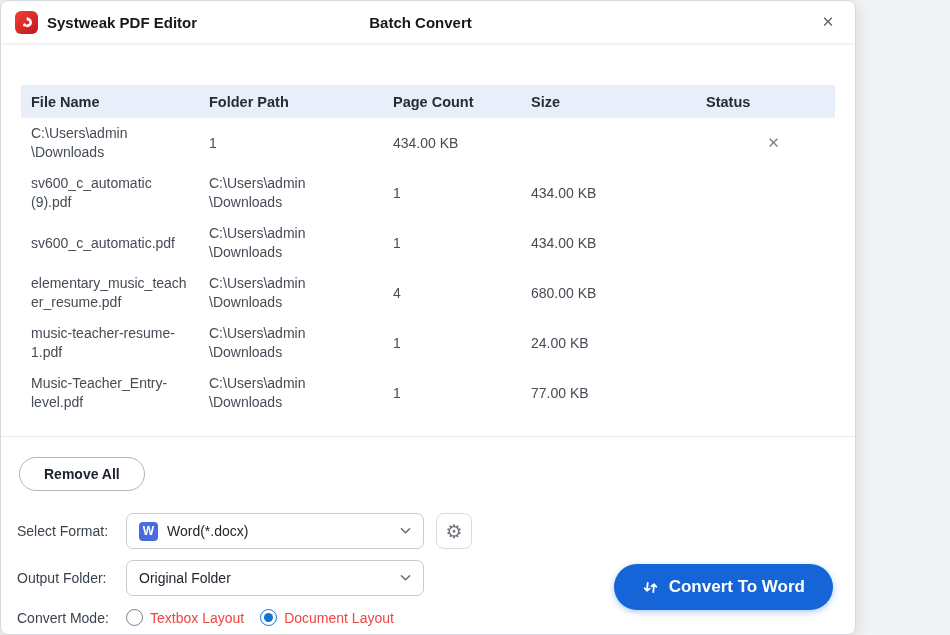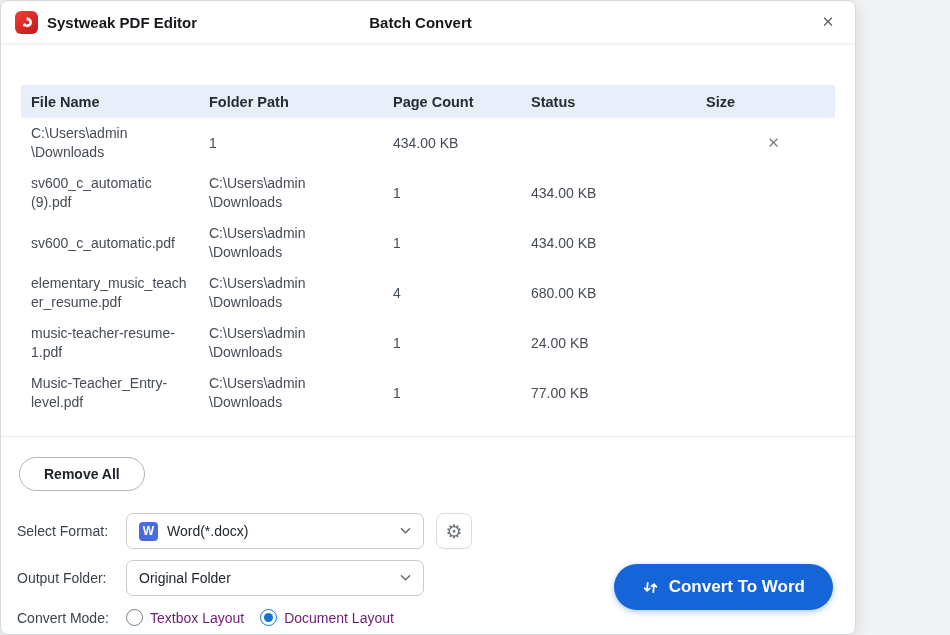--- a/index.html
+++ b/index.html
@@ -117,21 +117,21 @@
   .radio-opt { display: inline-flex; align-items: center; cursor: pointer; margin-right: 16px; }
   .radio-circle {
     width: 17px; height: 17px; border-radius: 50%;
     border: 1.6px solid #767d85; background: #fff;
     display: inline-flex; align-items: center; justify-content: center;
     margin-right: 7px; flex: 0 0 auto;
   }
   .radio-opt.selected .radio-circle { border-color: var(--radio-blue, #1273d1); }
   .radio-dot { width: 9px; height: 9px; border-radius: 50%; background: transparent; }
   .radio-opt.selected .radio-dot { background: var(--radio-blue, #1273d1); }
-  .radio-label { font-size: 14px; color: #701a75; }
+  .radio-label { font-size: 14px; color: #ef4444; }
 
   
   .convert-btn {
     position: absolute; right: 22px; bottom: 24px;
     height: 46px; padding: 0 28px;
     background: var(--accent, #1565d8);
     border: none; border-radius: 23px;
     color: #fff; font-size: 17px; font-weight: 700;
     font-family: "Liberation Sans", sans-serif;
     display: flex; align-items: center; gap: 10px;
@@ -154,22 +154,22 @@
     <span class="app-title">Systweak PDF Editor</span>
     <span class="dialog-title">Batch Convert</span>
     <button class="close-btn">✕</button>
   </div>
 
   <div class="table-wrap">
     <div class="grid-row thead" style="background: rgb(233, 238, 251);">
       <span class="cell">File Name</span>
       <span class="cell">Folder Path</span>
       <span class="cell">Page Count</span>
+      <span class="cell">Size</span>
       <span class="cell">Status</span>
-      <span class="cell">Size</span>
       <span class="cell action">Action</span>
     </div>
     <div>
     <div class="grid-row trow">
       <span class="cell path">C:\Users\admin
 \Downloads</span>
       <span class="cell">1</span>
       <span class="cell">434.00 KB</span>
       <span class="cell"></span>
       <span class="cell action">

